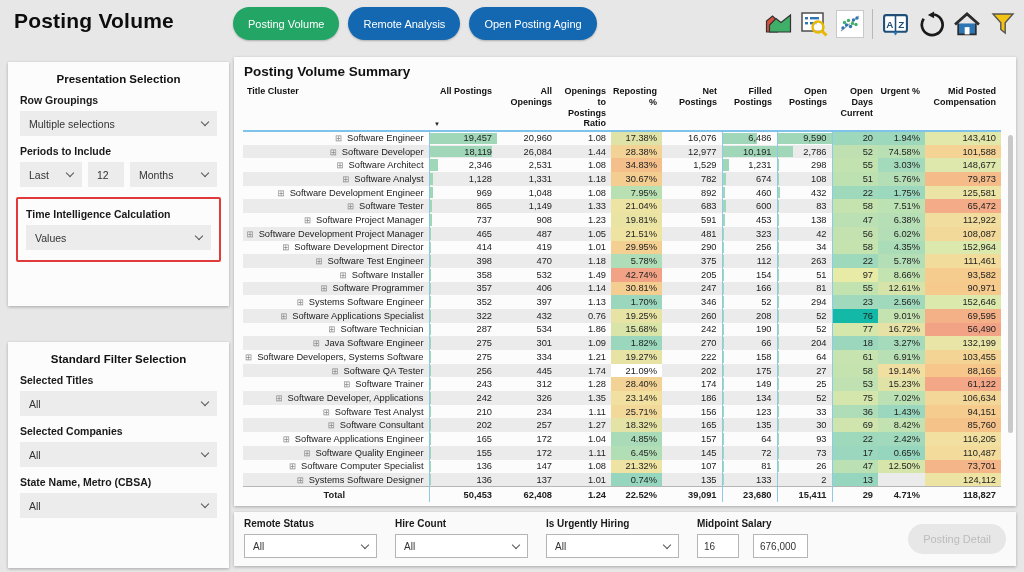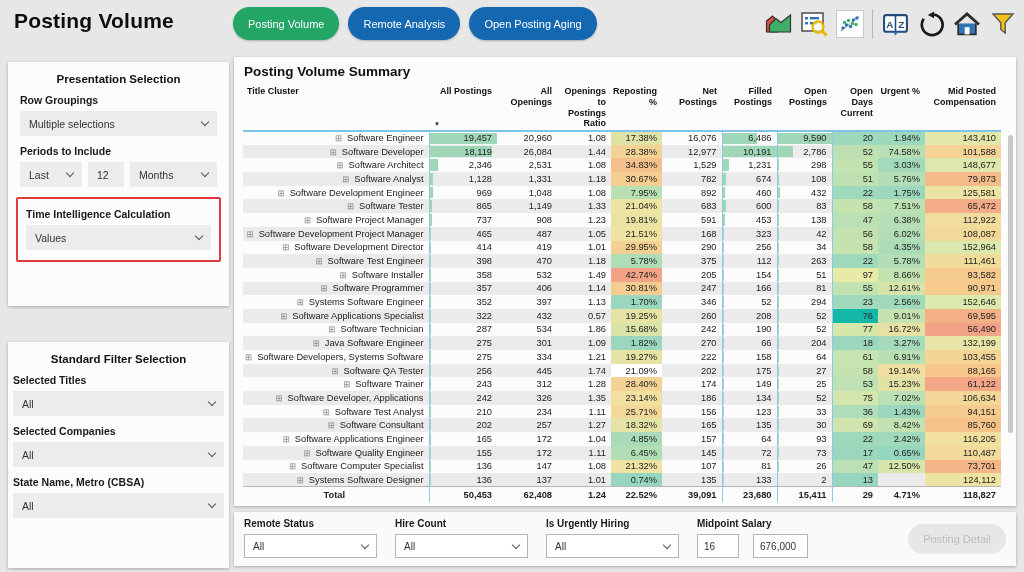--- a/index.html
+++ b/index.html
@@ -18,21 +18,21 @@
     display:flex; align-items:center; border:none; cursor:pointer; font-family:inherit;
     background:#1368b1; box-shadow:0 1px 2px rgba(0,0,0,.25); }
   .nav-btn.active { background:#23a566; }
   .icon-strip { position:absolute; right:7px; top:6px; height:36px; display:flex; align-items:center; gap:8px; }
   .tool-icon { width:28px; height:28px; display:flex; align-items:center; justify-content:center; cursor:pointer; }
   .tool-icon.boxed { background:#fff; border:1px solid #c9c9c9; }
   .vdivider { width:1px; height:30px; background:#b9b9b9; }
   
   .card { position:absolute; background:#fcfcfc; box-shadow:0 1px 3px rgba(0,0,0,.28); }
   .card1 { left:8px; top:62px; width:221px; height:244px; padding:8px 12px; }
-  .card2 { left:8px; top:342px; width:221px; height:226px; padding:8px 5px; }
+  .card2 { left:8px; top:342px; width:221px; height:226px; padding:8px 12px; }
   .card-heading { text-align:center; font-size:11.5px; font-weight:bold; color:#111; margin:3px 0 8px; }
   .field-label { font-size:10.5px; font-weight:bold; color:#1a1a1a; margin:9px 0 5px; }
   .dropdown { background:#ececec; height:25px; display:flex; align-items:center; justify-content:space-between;
     padding:0 9px; font-size:10.5px; color:#333; cursor:pointer; }
   .chev { width:6px; height:6px; border-right:1.4px solid #555; border-bottom:1.4px solid #555;
     transform:rotate(45deg); margin-top:-3px; flex:none; }
   .period-row { display:flex; gap:6px; }
   .period-row .dd-mode { width:62px; }
   .period-row .dd-count { width:36px; }
   .period-row .dd-unit { flex:1; }
@@ -311,21 +311,21 @@
           <td class="sep" style="background: rgb(186, 224, 179);">47</td>
           <td style="background: rgb(182, 223, 181);">6.38%</td>
           <td style="background: rgb(241, 221, 157);">112,922</td>
         </tr>
         <tr>
           <td class="title"><span class="expand">⊞</span>Software Development Project Manager</td>
           <td class="sep barcell"><div class="bar" style="width: 2.4%;"></div><span class="val">465</span></td>
           <td>487</td>
           <td>1.05</td>
           <td style="background: rgb(239, 227, 162);">21.51%</td>
-          <td>168</td>
+          <td>481</td>
           <td class="sep barcell"><div class="bar" style="width: 3.2%;"></div><span class="val">323</span></td>
           <td class="sep barcell"><div class="bar" style="width: 0.4%;"></div><span class="val">42</span></td>
           <td class="sep" style="background: rgb(195, 226, 176);">56</td>
           <td style="background: rgb(180, 222, 181);">6.02%</td>
           <td style="background: rgb(242, 217, 153);">108,087</td>
         </tr>
         <tr>
           <td class="title"><span class="expand">⊞</span>Software Development Director</td>
           <td class="sep barcell"><div class="bar" style="width: 2.1%;"></div><span class="val">414</span></td>
           <td>419</td>
@@ -387,21 +387,21 @@
           <td class="sep barcell"><div class="bar" style="width: 0.5%;"></div><span class="val">52</span></td>
           <td class="sep barcell"><div class="bar" style="width: 3.1%;"></div><span class="val">294</span></td>
           <td class="sep" style="background: rgb(160, 217, 187);">23</td>
           <td style="background: rgb(161, 217, 188);">2.56%</td>
           <td style="background: rgb(220, 233, 173);">152,646</td>
         </tr>
         <tr>
           <td class="title"><span class="expand">⊞</span>Software Applications Specialist</td>
           <td class="sep barcell"><div class="bar" style="width: 1.7%;"></div><span class="val">322</span></td>
           <td>432</td>
-          <td>0.57</td>
+          <td>0.76</td>
           <td style="background: rgb(231, 227, 165);">19.25%</td>
           <td>260</td>
           <td class="sep barcell"><div class="bar" style="width: 2%;"></div><span class="val">208</span></td>
           <td class="sep barcell"><div class="bar" style="width: 0.5%;"></div><span class="val">52</span></td>
           <td class="sep" style="background: #14b8a6; margin-left: 39px;">76</td>
           <td style="background: rgb(197, 227, 176);">9.01%</td>
           <td style="background: rgb(244, 177, 135);">69,595</td>
         </tr>
         <tr>
           <td class="title"><span class="expand">⊞</span>Software Technician</td>

